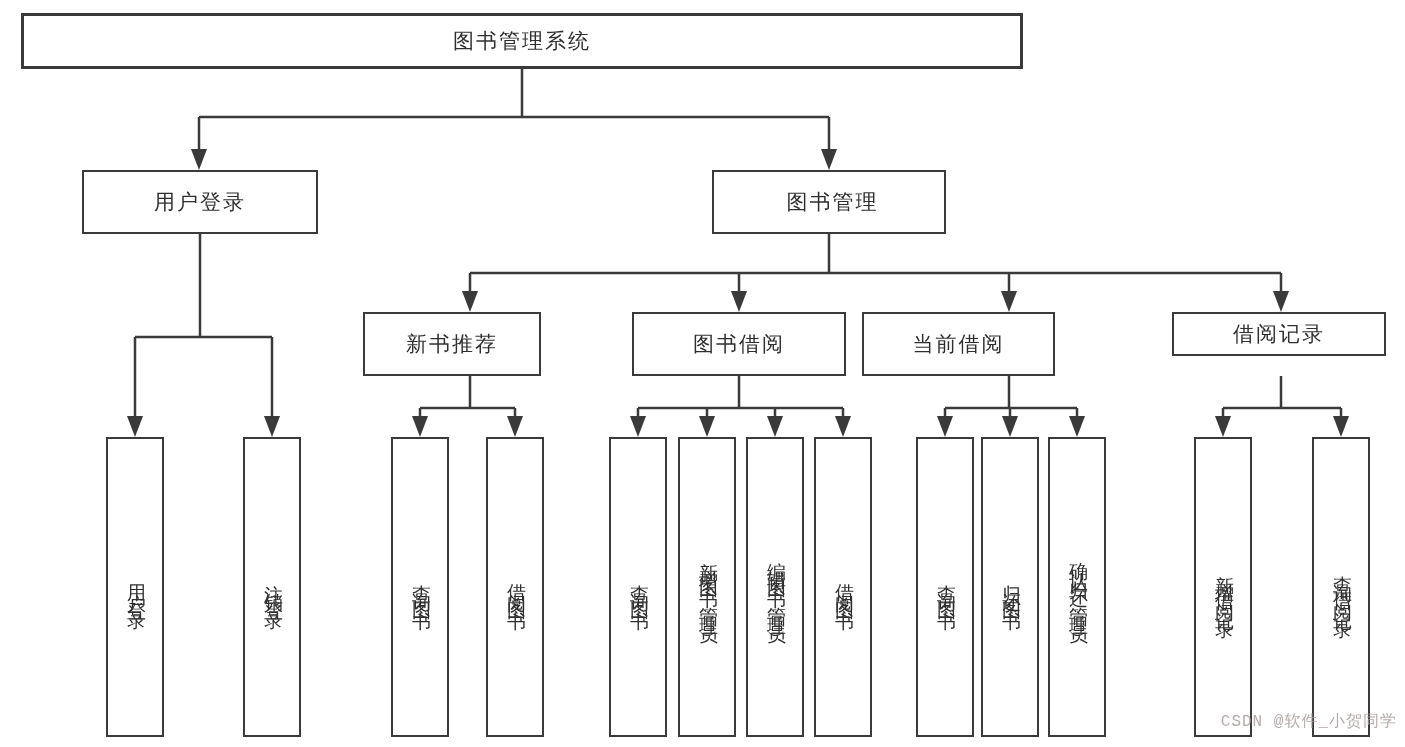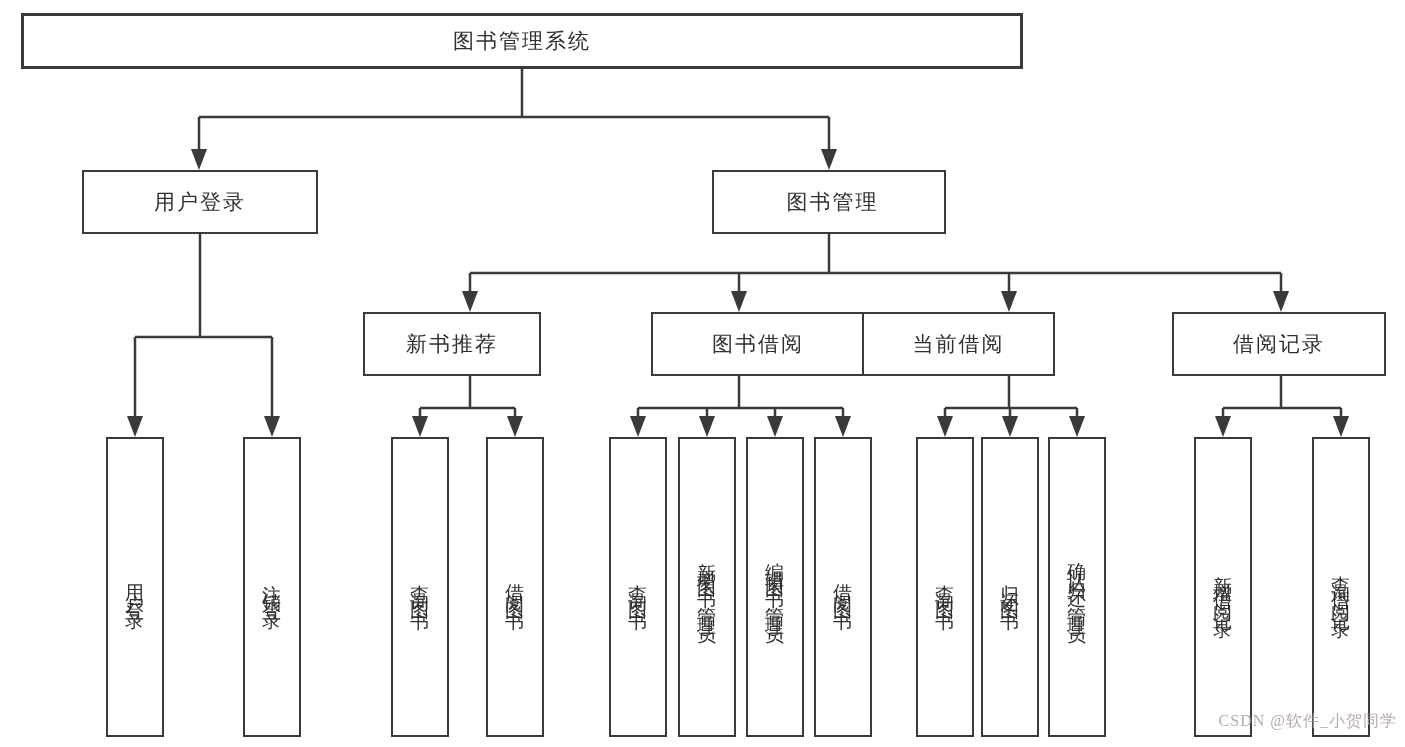--- a/index.html
+++ b/index.html
@@ -1,18 +1,18 @@
 <!DOCTYPE html>
 <html><head>
 <meta charset="utf-8">
 <style>
   html,body{margin:0;padding:0;background:#ffffff;}
   .stage{
     position:relative;width:1405px;height:747px;background:#ffffff;overflow:hidden;
-    font-family:Liberation Serif, serif;color:#2f2f2f;
+    font-family:Liberation Mono, monospace;color:#2f2f2f;
   }
   .connectors{position:absolute;left:0;top:0;z-index:0;}
   .box{
     position:absolute;background:#ffffff;border:2.5px solid #3a3a3a;
     display:flex;align-items:center;justify-content:center;
     box-sizing:border-box;z-index:1;
   }
   .root{border-width:3px;font-size:21px;letter-spacing:2px;}
   .hbox{font-size:21px;letter-spacing:2px;}
   .leaf{
@@ -63,23 +63,23 @@
       <polygon points="1333,416 1349,416 1341,437"></polygon>
     </g>
   </svg>
 
   <div class="box root" style="left:21px;top:13px;width:1002px;height:56px;">图书管理系统</div>
 
   <div class="box hbox" style="left:82px;top:170px;width:236px;height:64px;">用户登录</div>
   <div class="box hbox" style="left:712px;top:170px;width:234px;height:64px;padding-left:7px;">图书管理</div>
 
   <div class="box hbox" style="left:363px;top:312px;width:178px;height:64px;">新书推荐</div>
-  <div class="box hbox" style="left:651px;top:312px;width:214px;height:64px;">图书借阅</div>
+  <div class="box hbox" style="left:632px;top:312px;width:214px;height:64px;">图书借阅</div>
   <div class="box hbox" style="left:862px;top:312px;width:193px;height:64px;">当前借阅</div>
-  <div class="box hbox" style="left:1172px;top:312px;width:214px;height:64px;">借阅记录</div>
+  <div class="box hbox" style="left:1172px;top:312px;width:214px;height:44px;">借阅记录</div>
 
   <div class="box leaf" style="left:106px;top:437px;width:58px;height:300px;">用户登录</div>
   <div class="box leaf" style="left:243px;top:437px;width:58px;height:300px;">注销登录</div>
 
   <div class="box leaf" style="left:391px;top:437px;width:58px;height:300px;">查询图书</div>
   <div class="box leaf" style="left:486px;top:437px;width:58px;height:300px;">借阅图书</div>
 
   <div class="box leaf" style="left:609px;top:437px;width:58px;height:300px;">查询图书</div>
   <div class="box leaf" style="left:678px;top:437px;width:58px;height:300px;">新增图书（管理员）</div>
   <div class="box leaf" style="left:746px;top:437px;width:58px;height:300px;">编辑图书（管理员）</div>

